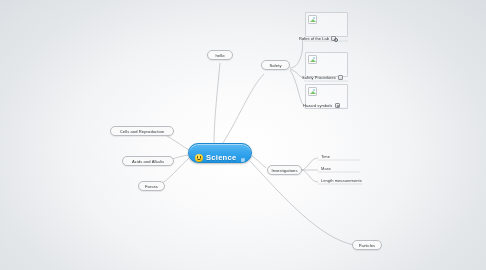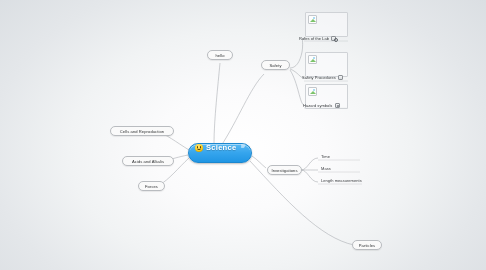--- a/index.html
+++ b/index.html
@@ -58,21 +58,21 @@
     position: absolute;
     left: 188px;
     top: 143px;
     width: 64px;
     height: 20px;
     border-radius: 10px;
     background: linear-gradient(to bottom, #5ab9f2 0%, #36a5ed 48%, #2096e4 100%);
     border: 1px solid #1b87cf;
     box-shadow: 0 1px 2px rgba(0,0,0,0.25), inset 0 1px 0 rgba(255,255,255,0.45);
     display: flex;
-    align-items: flex-start;
+    align-items: flex-end;
     gap: 3px;
     padding: 0 6px;
     box-sizing: border-box;
   }
   .root-emoji {
     width: 8px;
     height: 8px;
     border-radius: 50%;
     background: radial-gradient(circle at 40% 33%, #ffe477 0%, #fbc913 62%, #e0a900 100%);
     position: relative;

